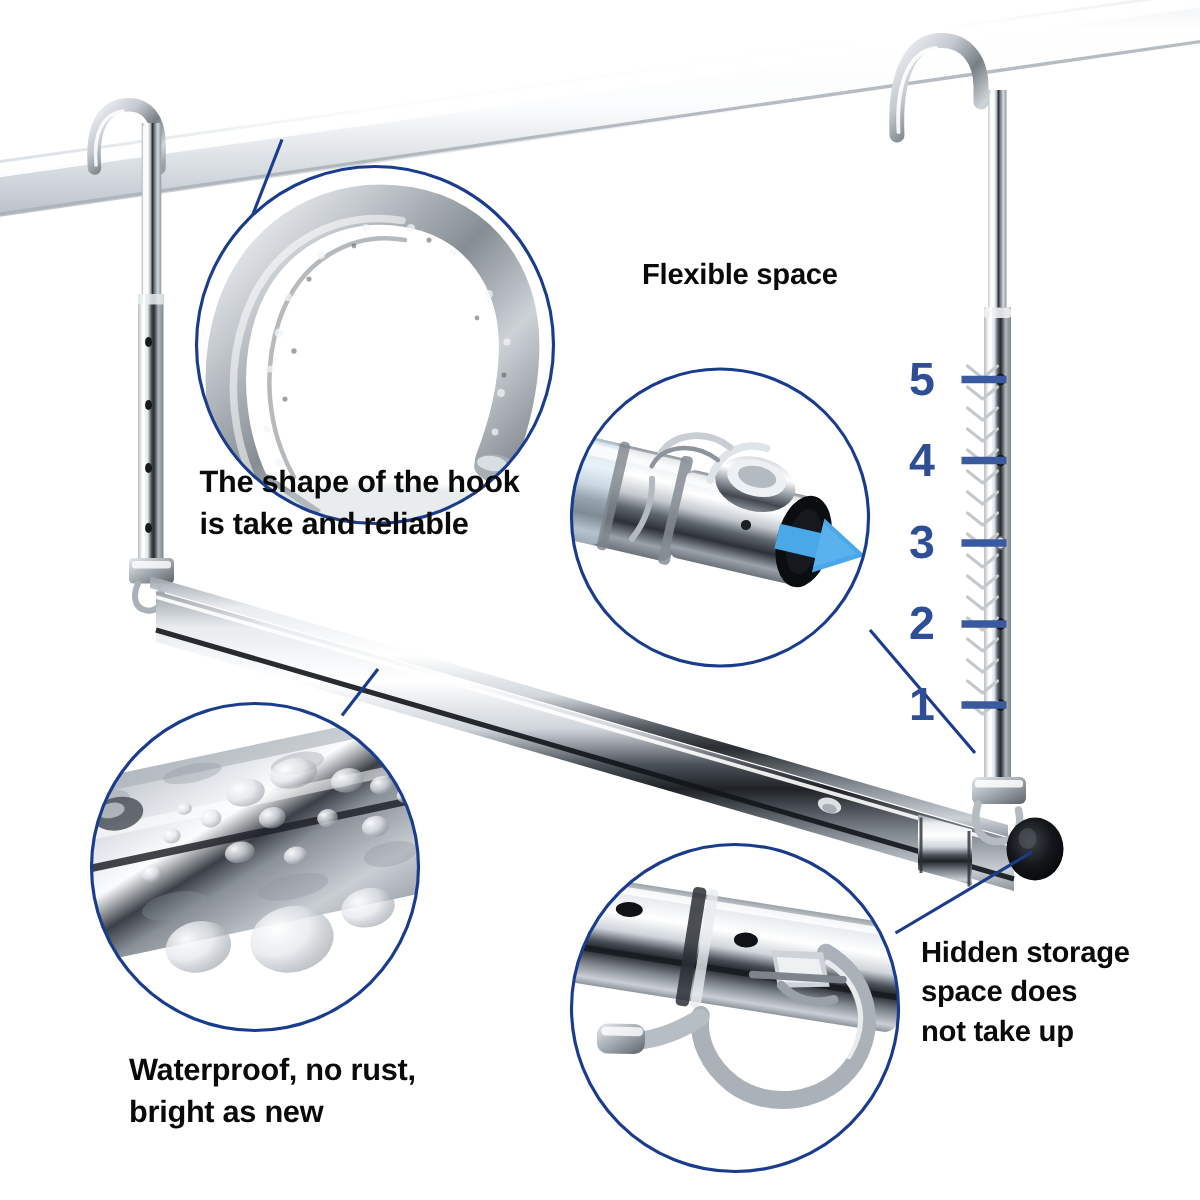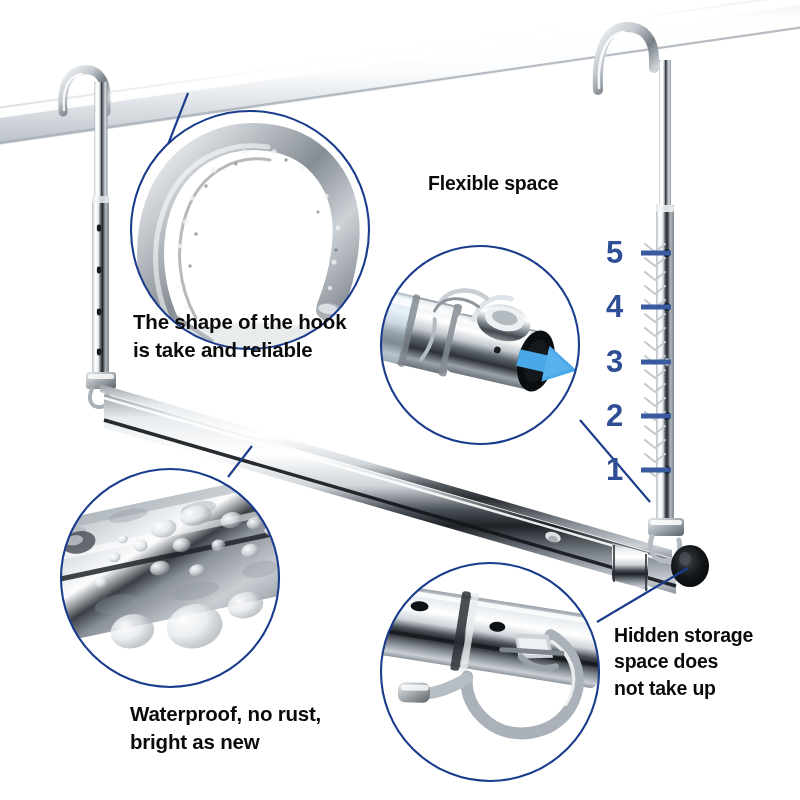--- a/index.html
+++ b/index.html
@@ -41,21 +41,20 @@
   #cap-flex {
     left: 392px;
     top: 170px;
     font-size: 19.5px;
     margin-left: 36px;
   }
   #cap-water {
     left: 86px;
     top: 700px;
     font-size: 20.5px;
-    margin-left: 44px;
   }
   #cap-hidden {
     left: 600px;
     top: 622px;
     font-size: 19.5px;
     margin-left: 14px;
   }
   .scale-num {
     position: absolute;
     color: #2e4e96;

